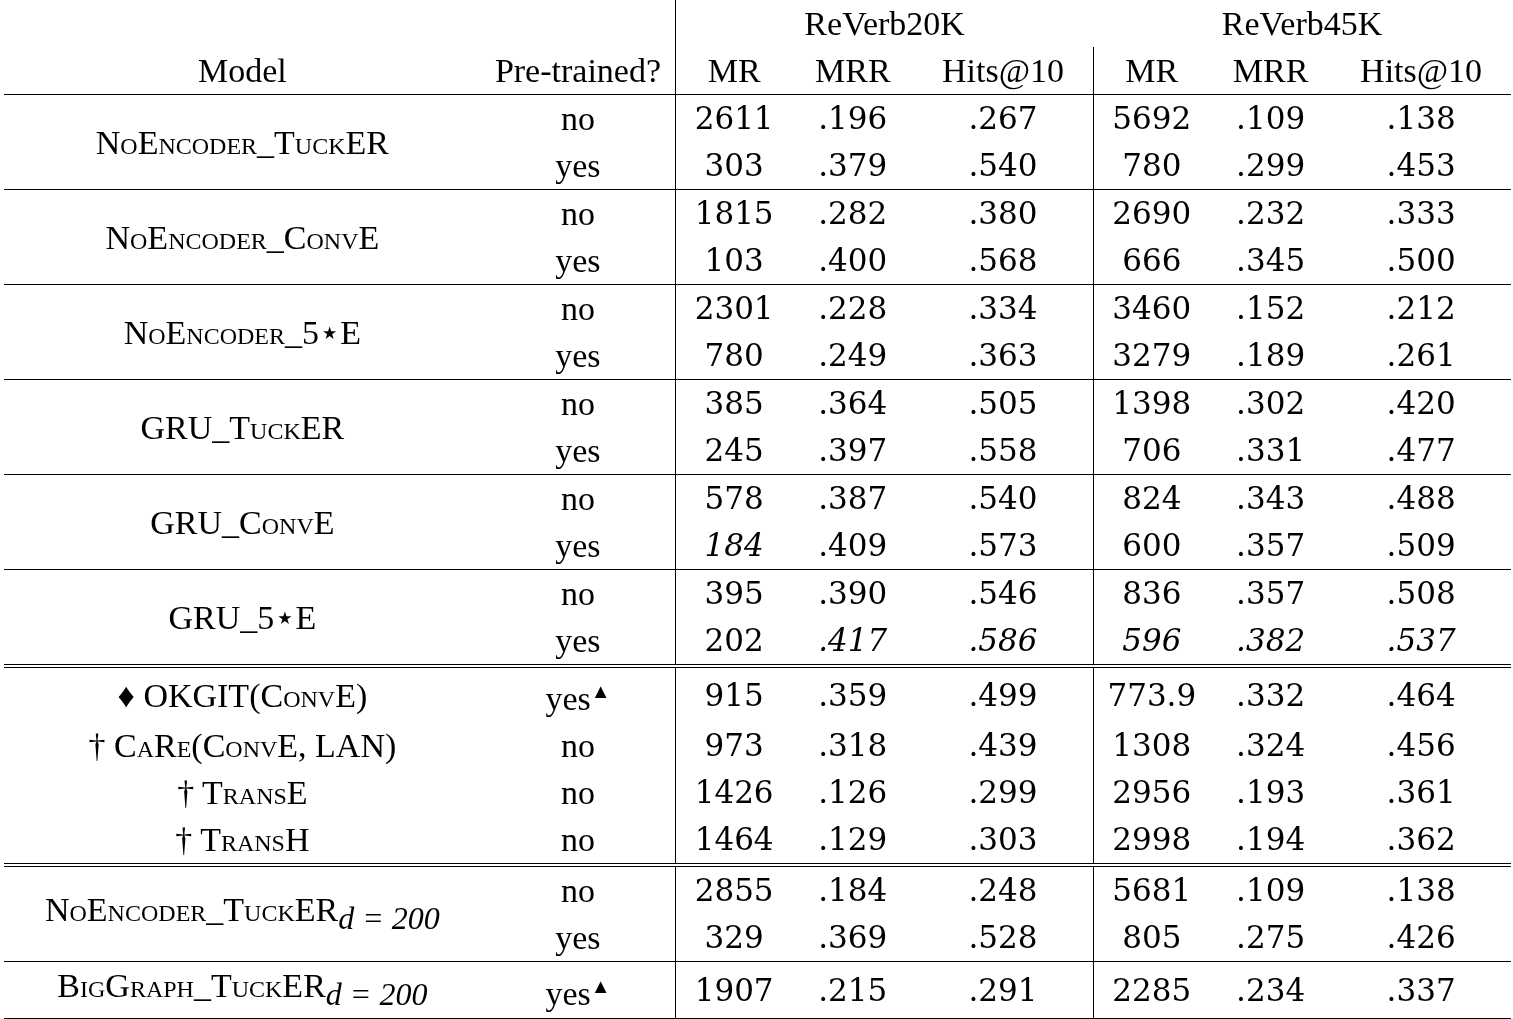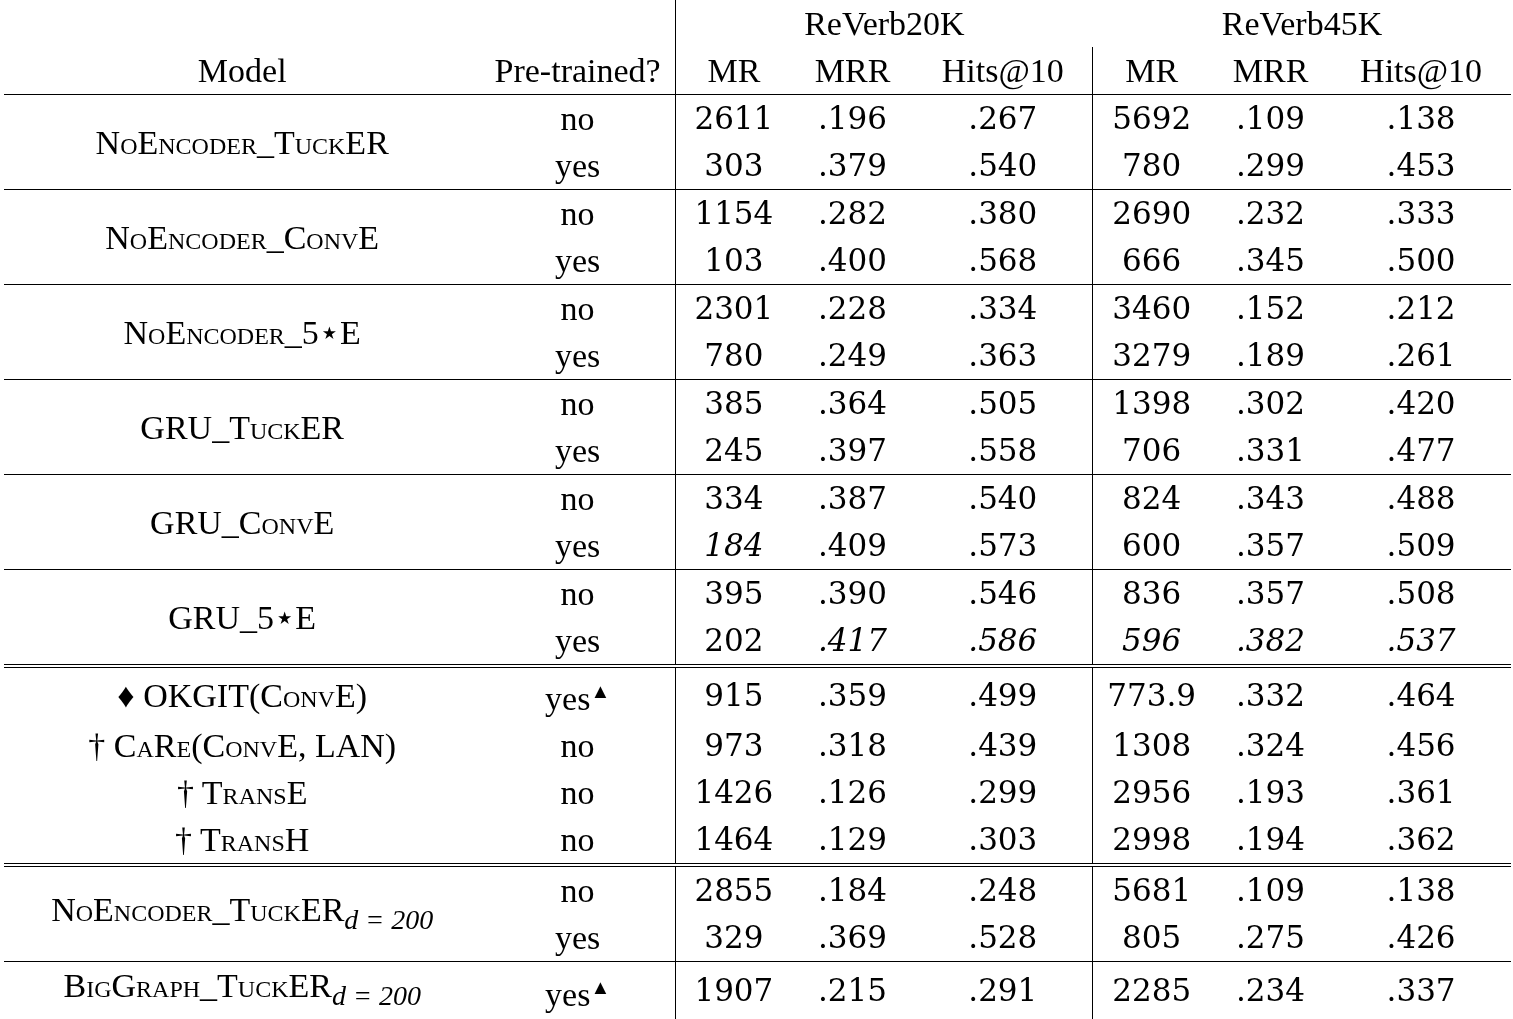--- a/index.html
+++ b/index.html
@@ -7,21 +7,21 @@
   table { border-collapse:collapse; position:absolute; left:4px; top:0; width:1507px; font-size:34px; }
   td, th { font-weight:normal; text-align:center; padding:0; line-height:47px; white-space:nowrap; }
   .sc { font-variant:small-caps; }
   .vl { border-left:1.5px solid #000; }
   .num { font-family:"DejaVu Serif","Liberation Serif",serif; font-size:31px; }
   .it { }
   .bd { font-weight:normal; font-style:italic; }
   .top-rule td { border-top:1.5px solid #000; }
   .dbl td { border-top:4px double #000; }
   .last td { border-bottom:4px double #000; }
-  sub { font-size:28px; font-style:italic; }
+  sub { font-size:32px; font-style:italic; }
   .tri { font-size:20px; vertical-align:super; }
   col.model { width:480px; } col.pt { width:196px; }
   col.mr { width:118px; } col.mrr { width:123px; } col.h10 { width:182px; }
 </style>
 </head>
 <body>
 
 <table>
   <colgroup>
     <col class="model">
@@ -67,21 +67,21 @@
         <td class="num vl it">303</td>
         <td class="num it">.379</td>
         <td class="num it">.540</td>
         <td class="num vl it">780</td>
         <td class="num it">.299</td>
         <td class="num it">.453</td>
       </tr>
       <tr class="top-rule">
         <td rowspan="2" class="sc">NoEncoder_ConvE</td>
         <td>no</td>
-        <td class="num vl">1154</td>
+        <td class="num vl">1815</td>
         <td class="num">.282</td>
         <td class="num">.380</td>
         <td class="num vl">2690</td>
         <td class="num">.232</td>
         <td class="num">.333</td>
       </tr>
       <tr>
         <td>yes</td>
         <td class="num vl it">103</td>
         <td class="num it">.400</td>
@@ -124,21 +124,21 @@
         <td class="num vl it">245</td>
         <td class="num it">.397</td>
         <td class="num it">.558</td>
         <td class="num vl it">706</td>
         <td class="num it">.331</td>
         <td class="num it">.477</td>
       </tr>
       <tr class="top-rule">
         <td rowspan="2" class="sc">GRU_ConvE</td>
         <td>no</td>
-        <td class="num vl">334</td>
+        <td class="num vl">578</td>
         <td class="num">.387</td>
         <td class="num">.540</td>
         <td class="num vl">824</td>
         <td class="num">.343</td>
         <td class="num">.488</td>
       </tr>
       <tr>
         <td>yes</td>
         <td class="num vl bd">184</td>
         <td class="num it">.409</td>

